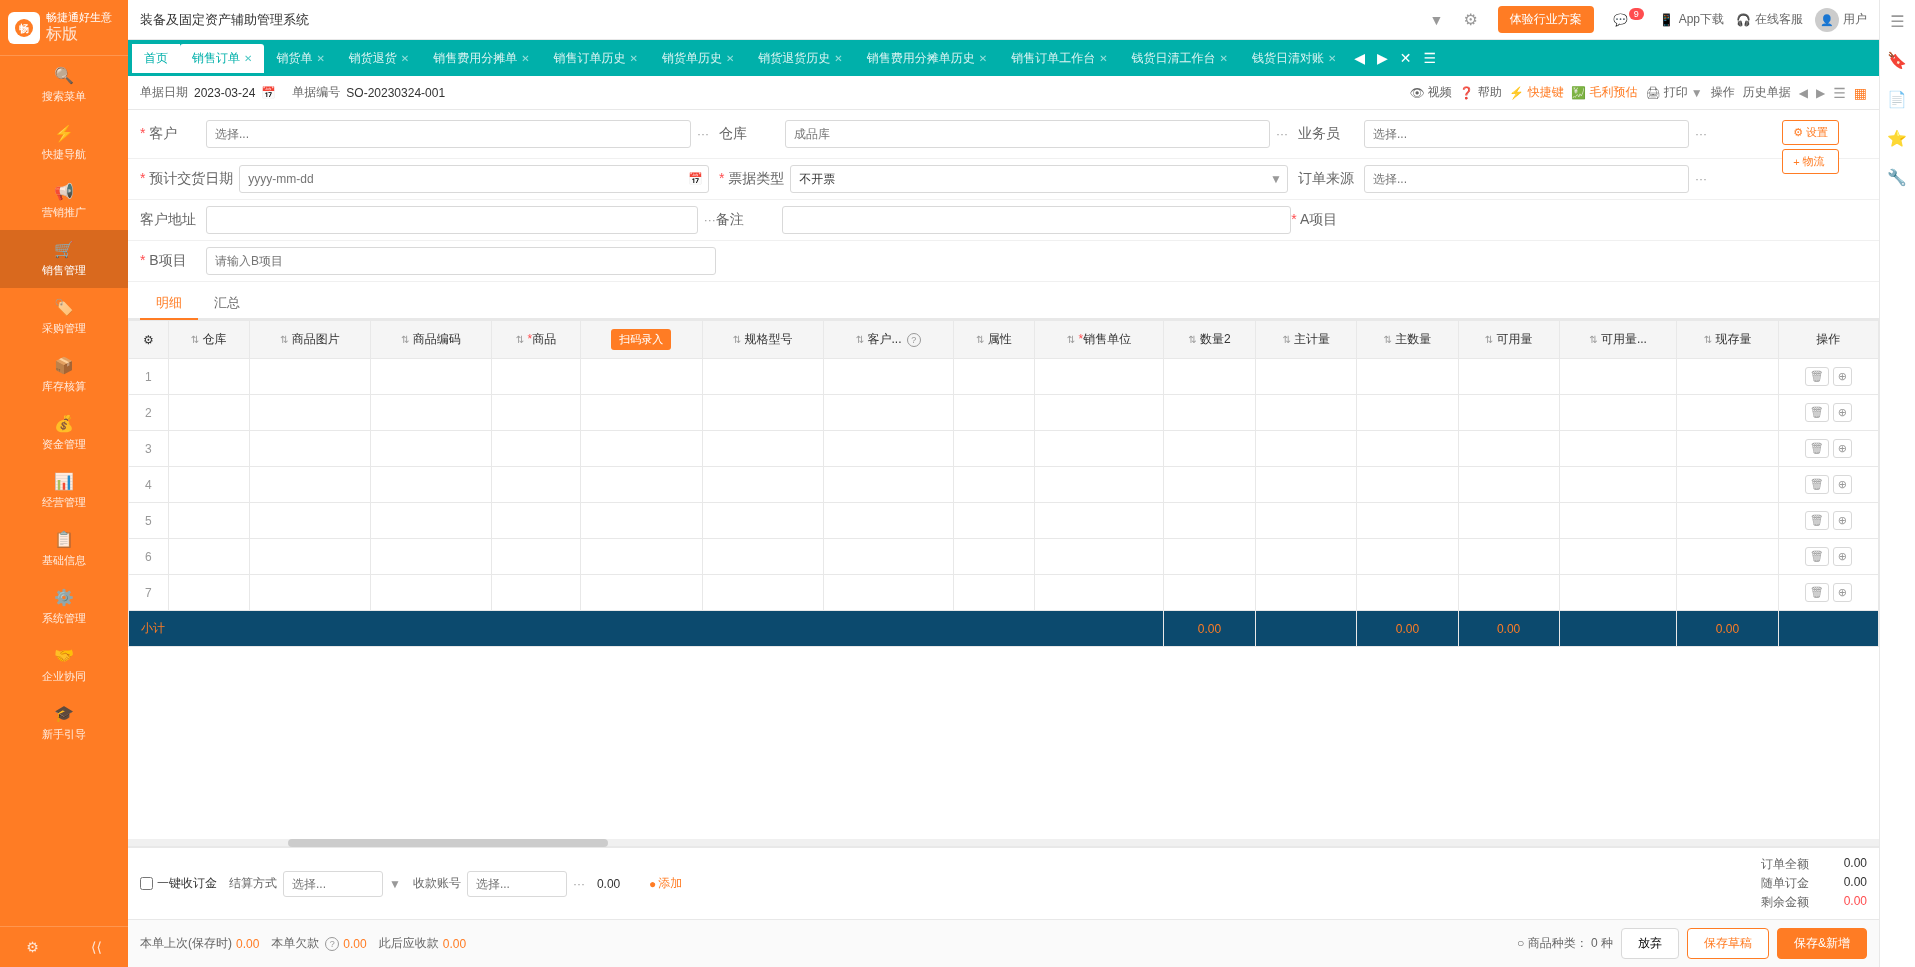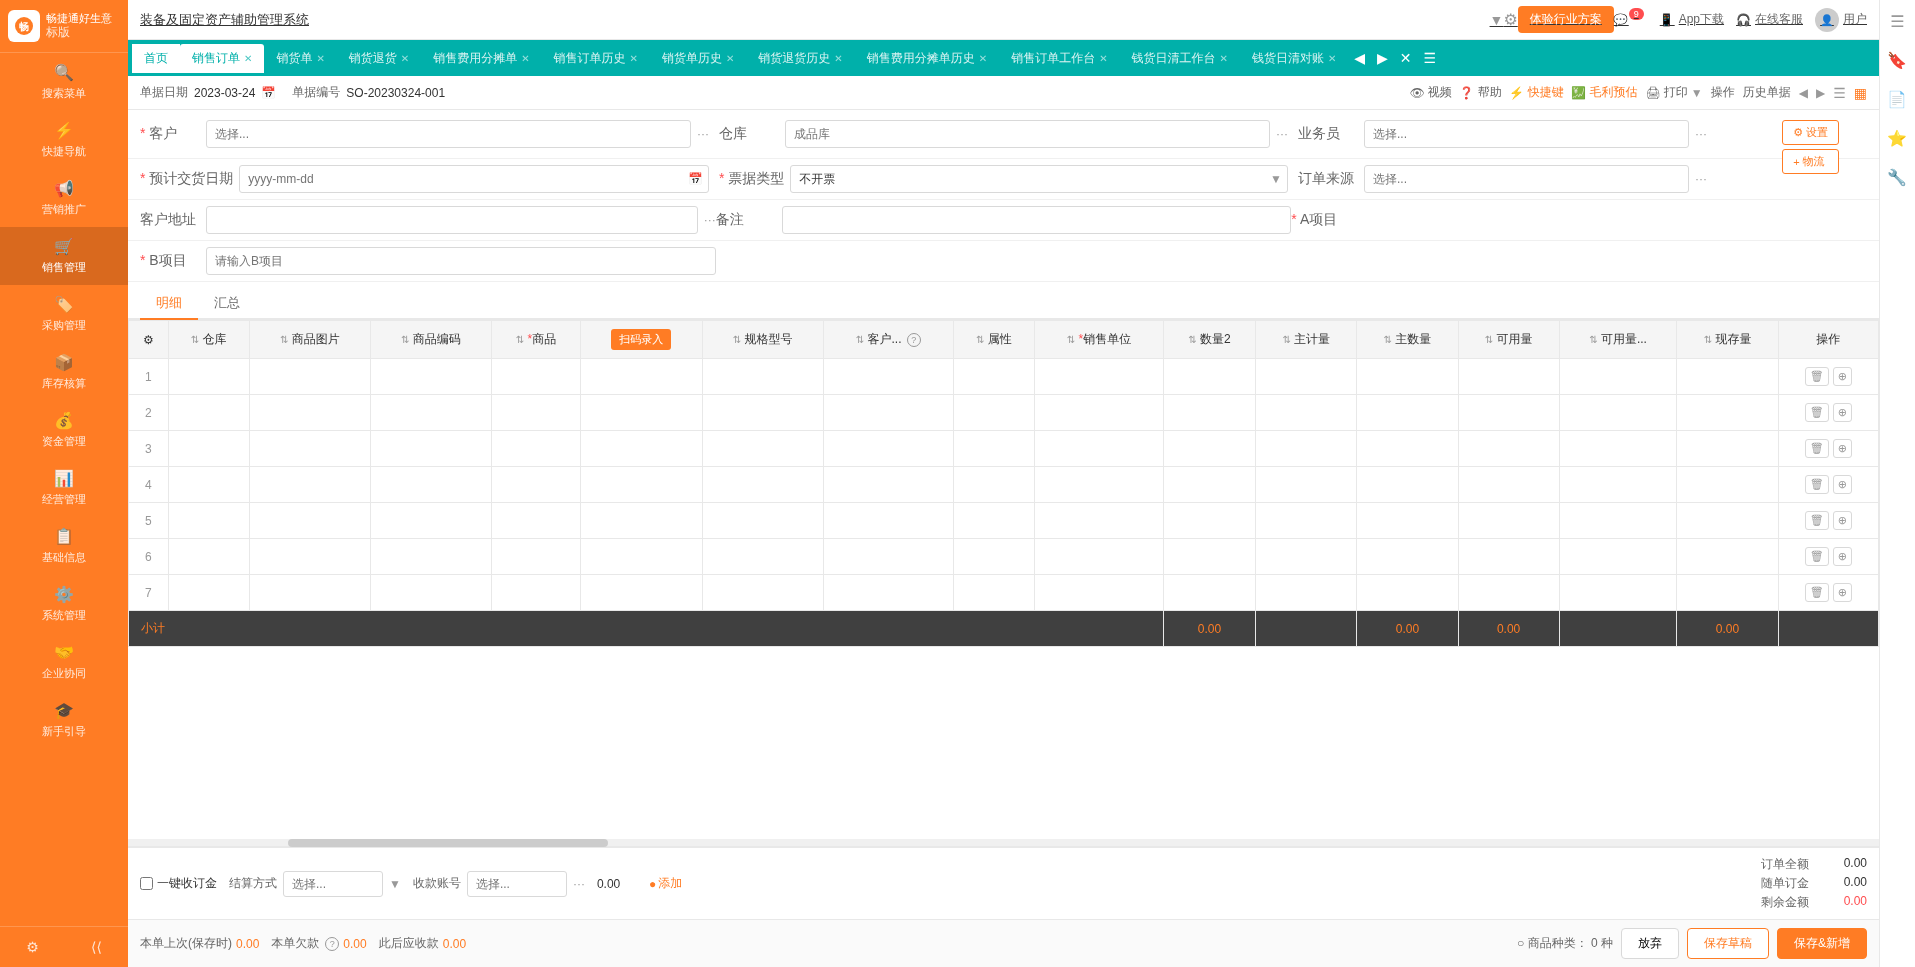--- a/index.html
+++ b/index.html
@@ -14,21 +14,21 @@
     .sidebar-item { display: flex; flex-direction: column; align-items: center; padding: 10px 4px; cursor: pointer; color: rgba(255,255,255,0.85); font-size: 11px; gap: 4px; }
     .sidebar-item:hover, .sidebar-item.active { background: rgba(0,0,0,0.15); color: #fff; }
     .sidebar-item .icon { font-size: 16px; }
     .sidebar-bottom { width: 100%; padding: 8px 0; border-top: 1px solid rgba(255,255,255,0.2); display: flex; justify-content: space-around; align-items: center; }
     .sidebar-bottom-btn { color: rgba(255,255,255,0.8); cursor: pointer; font-size: 14px; padding: 4px; }
 
     
     .main { flex: 1; display: flex; flex-direction: column; overflow: hidden; }
 
     
-    .topbar { height: 40px; background: #fff; display: flex; align-items: center; padding: 0 12px; gap: 0; border-bottom: 1px solid #e8e8e8; flex-shrink: 0; text-decoration: underline; }
+    .topbar { height: 40px; background: #fff; display: flex; align-items: center; padding: 0 12px; gap: 20px; border-bottom: 1px solid #e8e8e8; flex-shrink: 0; }
     .topbar-title { font-size: 13px; color: #333; flex: 1; }
     .topbar-btn-solution { background: #ff7c24; color: #fff; border: none; padding: 5px 12px; border-radius: 4px; cursor: pointer; font-size: 12px; }
     .topbar-icons { display: flex; align-items: center; gap: 12px; margin-left: auto; }
     .topbar-icon-item { display: flex; align-items: center; gap: 4px; cursor: pointer; color: #666; font-size: 12px; }
 
     
     .tabs { height: 36px; background: #00b0aa; display: flex; align-items: center; padding: 0 4px; gap: 0; flex-shrink: 0; overflow: hidden; }
     .tab { padding: 6px 12px; color: rgba(255,255,255,0.85); cursor: pointer; font-size: 12px; white-space: nowrap; border-radius: 3px 3px 0 0; display: flex; align-items: center; gap: 4px; }
     .tab.active { background: #fff; color: #00b0aa; }
     .tab-close { font-size: 10px; color: inherit; opacity: 0.7; }
@@ -76,21 +76,21 @@
     th { padding: 8px 6px; text-align: center; border: 1px solid #e8e8e8; font-weight: normal; color: #333; white-space: nowrap; position: sticky; top: 0; background: #f5f5f5; z-index: 1; }
     td { padding: 6px; border: 1px solid #e8e8e8; text-align: center; color: #333; height: 36px; }
     .th-required { color: #ff4d4f; }
     .th-sort { color: #999; cursor: pointer; font-size: 10px; }
     .scan-btn { background: #ff7c24; color: #fff; border: none; padding: 3px 8px; border-radius: 3px; cursor: pointer; font-size: 11px; }
     .row-num { color: #999; }
     .row-ops { display: flex; gap: 4px; justify-content: center; }
     .row-op-btn { color: #999; cursor: pointer; border: 1px solid #d9d9d9; border-radius: 3px; padding: 2px 4px; font-size: 11px; background: #fff; }
 
     
-    .summary-row td { background: #404040; font-weight: 500; color: #ff7c24; }
+    .summary-row td { background: #0c4a6e; font-weight: 500; color: #ff7c24; }
     .summary-label { color: #ff7c24; font-weight: 500; }
 
     
     .scroll-bar-area { height: 8px; background: #f0f0f0; border-bottom: 1px solid #e8e8e8; position: relative; }
     .scroll-bar-thumb { height: 8px; background: #ccc; border-radius: 4px; width: 320px; position: absolute; left: 160px; top: 0; }
 
     
     .bottom-form { padding: 8px 12px; display: flex; align-items: center; gap: 12px; border-top: 1px solid #e8e8e8; background: #fff; }
     .bottom-checkbox { display: flex; align-items: center; gap: 4px; }
     .bottom-field { display: flex; align-items: center; gap: 6px; font-size: 12px; color: #666; }
@@ -134,21 +134,21 @@
 <div class="sidebar">
   <div class="sidebar-logo">
     <div class="sidebar-logo-icon">
       <svg width="20" height="20" viewBox="0 0 20 20">
           <circle cx="10" cy="10" r="9" fill="#ff7c24"></circle>
           <text x="5" y="14" fill="#fff" font-size="10" font-weight="bold">畅</text>
         </svg>
     </div>
     <div class="sidebar-logo-text">
       <div>畅捷通好生意</div>
-      <div style="font-size:12px;opacity:0.8">标版</div>
+      <div style="font-size:16px;opacity:0.8">标版</div>
     </div>
   </div>
   <div class="sidebar-menu">
     <div class="sidebar-item">
       <span class="icon">🔍</span>
       <span>搜索菜单</span>
     </div>
     <div class="sidebar-item">
       <span class="icon">⚡</span>
       <span>快捷导航</span>

